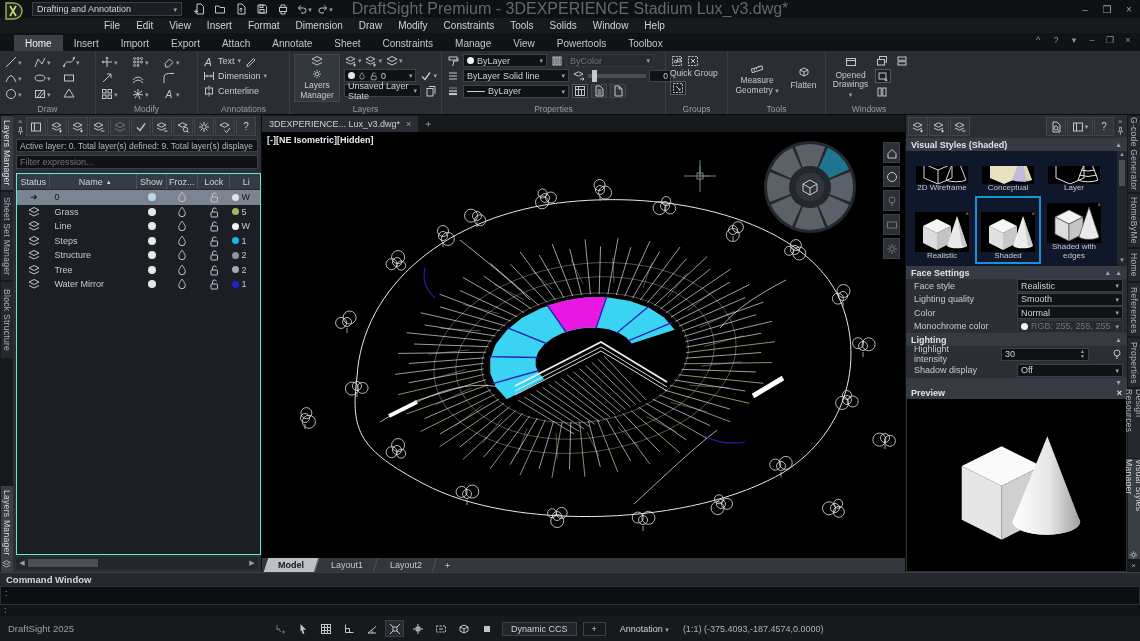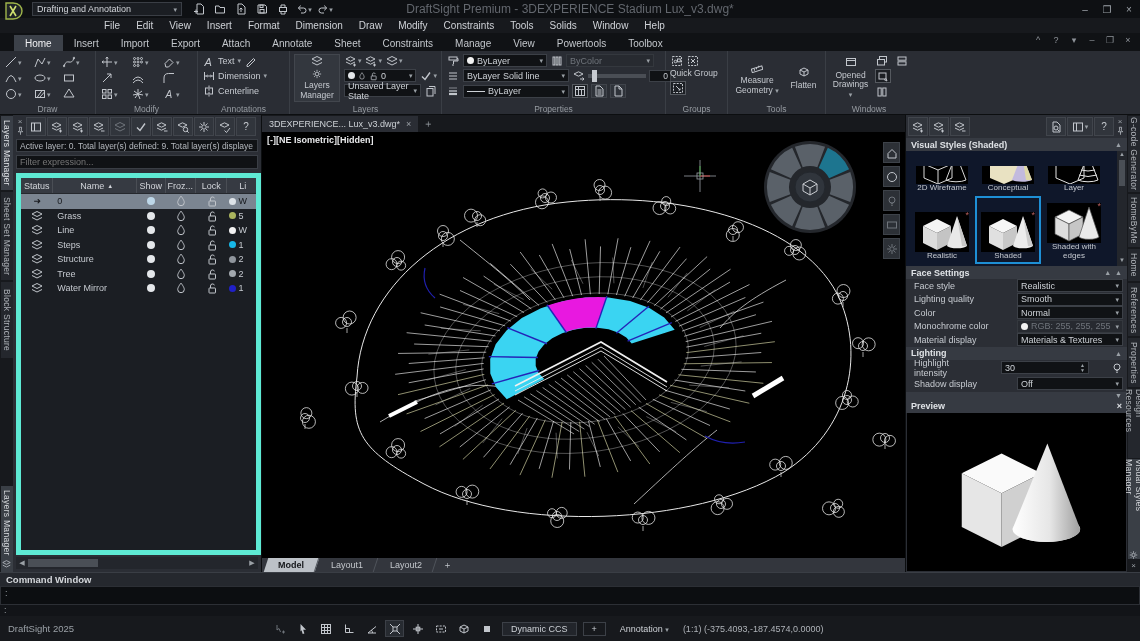--- a/index.html
+++ b/index.html
@@ -17,21 +17,21 @@
   .combo.disabled { background:#272a30; color:#6f747b; border-color:#34383e; }
   .dot { width:7px; height:7px; border-radius:50%; display:inline-block; }
 
   
   .titlebar { height:18px; background:#0e1013; display:flex; align-items:center; position:relative; padding-left:32px; }
   .logo { position:absolute; left:3px; top:1px; width:24px; height:20px; }
   .ws-combo { width:150px; height:14px; background:#1b1e23; border:1px solid #3a3e45; display:flex;
               align-items:center; padding:0 4px; font-size:9px; color:#d2d5da; }
   .qat { display:flex; align-items:center; gap:4px; margin-left:8px; }
   .qat .btn { width:17px; height:15px; display:flex; align-items:center; justify-content:center; }
-  .app-title { position:absolute; left:50%; transform:translateX(-50%); color:#63676e; font-size:12px; white-space:nowrap;text-align:center; }
+  .app-title { position:absolute; left:50%; transform:translateX(-50%); color:#63676e; font-size:16px; white-space:nowrap;text-align:center; }
   .winctl { margin-left:auto; display:flex; }
   .winctl span { width:22px; text-align:center; color:#9aa0a6; font-size:10px; cursor:default; }
 
   
   .menubar { height:15px; display:flex; align-items:center; padding-left:96px; background:#17191d; }
   .menubar span { padding:0 8px; color:#cfd2d7; }
 
   
   .rtabs { height:18px; background:#101215; display:flex; align-items:flex-end; padding-left:14px; position:relative; }
   .rtab { padding:3px 11px 2px; color:#c3c7cc; }
@@ -66,21 +66,21 @@
 
   
   .lpal { width:249px; background:#2b2e35; display:flex; flex-direction:column; border-right:1px solid #0c0e10; }
   .pal-head { height:23px; display:flex; align-items:center; gap:1px; padding:1px 2px; }
   .pinclose { display:flex; flex-direction:column; font-size:8px; color:#9aa0a6; width:10px; line-height:1.2; align-items:center; }
   .tbtn { width:20px; height:19px; background:#31353c; border:1px solid #41454c; display:flex; align-items:center; justify-content:center; }
   .infobar { margin:1px 3px; height:13px; background:#101215; border:1px solid #3a3e45; font-size:8.5px;
              color:#b4b8be; white-space:nowrap; overflow:hidden; padding:1px 3px; }
   .filter { margin:2px 3px; height:14px; background:#101215; border:1px solid #3a3e45; color:#70757c;
             font-size:9px; padding:0 3px; width:calc(100% - 6px); font-family:inherit; }
-  .ltable { flex:1; margin:2px 0 0 3px; background:#1b1e23; border:5px solid #5eead4; overflow:hidden;
+  .ltable { flex:1; margin:2px 0 0 3px; background:#1b1e23; border:1px solid #5eead4; overflow:hidden;
             display:flex; flex-direction:column; font-size:9px; }
   .lt-head { display:flex; background:#363a42; border-bottom:1px solid #25282d; height:16px; align-items:center; color:#d2d5da; }
   .lt-head > div { border-right:1px solid #4a4e55; height:100%; display:flex; align-items:center; justify-content:center; gap:2px; }
   .lt-row { display:flex; height:14.5px; align-items:center; color:#c6cad0; }
   .lt-row.sel { background:#7b8591; color:#16181c; }
   .c-status { width:34px; display:flex; justify-content:center; }
   .c-name { width:88px; padding-left:4px; }
   .c-show { width:30px; display:flex; justify-content:center; }
   .c-froz { width:32px; display:flex; justify-content:center; }
   .c-lock { width:33px; display:flex; justify-content:center; }
@@ -1583,27 +1583,20 @@
           </div>
       </div>
       <div class="prow">
         <span class="lbl">Monochrome color</span>
         <div class="combo disabled">
           <span class="dot" style="background:#f2f2f2"></span>
           <span>RGB: 255, 255, 255</span>
             <span class="caret">▾</span>
         </div>
       </div>
-      <div class="prow">
-        <span class="lbl">Material display</span>
-        <div class="combo">
-            <span>Materials &amp; Textures</span>
-            <span class="caret">▾</span>
-          </div>
-      </div>
     </div>
 
     <div class="sechead">
       <span>Lighting</span>
         <span class="caret">▲</span>
     </div>
     <div class="props">
       <div class="prow" style="height:16px">
         <span class="lbl">Highlight intensity</span>
         <div class="combo" style="width:88px">

